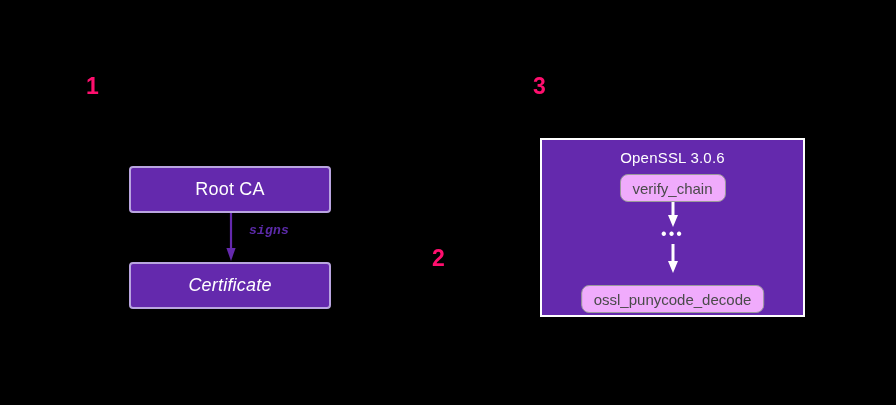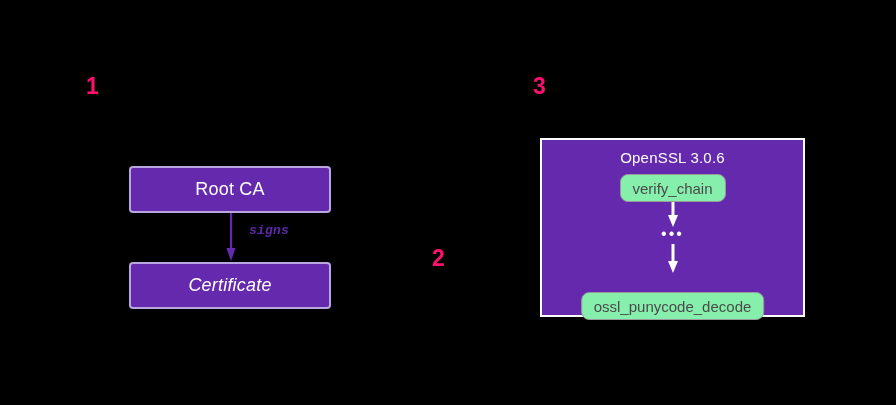--- a/index.html
+++ b/index.html
@@ -93,37 +93,37 @@
     left: 0;
     width: 100%;
     text-align: center;
     color: #ffffff;
     font-size: 15px;
     letter-spacing: 0.2px;
   }
   .fn-node {
     position: absolute;
     box-sizing: border-box;
-    background: #86efac;
+    background: #f0abfc;
     border: 1px solid #9a9a9a;
     border-radius: 8px;
     color: #4a4a4a;
     font-size: 15px;
     height: 28px;
     display: flex;
     align-items: center;
     justify-content: center;
     padding: 0 12px;
     white-space: nowrap;
     left: 50%;
     transform: translateX(-50%);
     text-align: right;
   }
   #fn-verify-chain { top: 34px; }
-  #fn-ossl-punycode-decode { top: 152px; }
+  #fn-ossl-punycode-decode { top: 145px; }
 
   .white-arrow {
     position: absolute;
     left: 50%;
     transform: translateX(-50%);
     width: 12px;
   }
   #arrow-upper { top: 62px; height: 26px; }
   #arrow-lower { top: 104px; height: 30px; }
 

